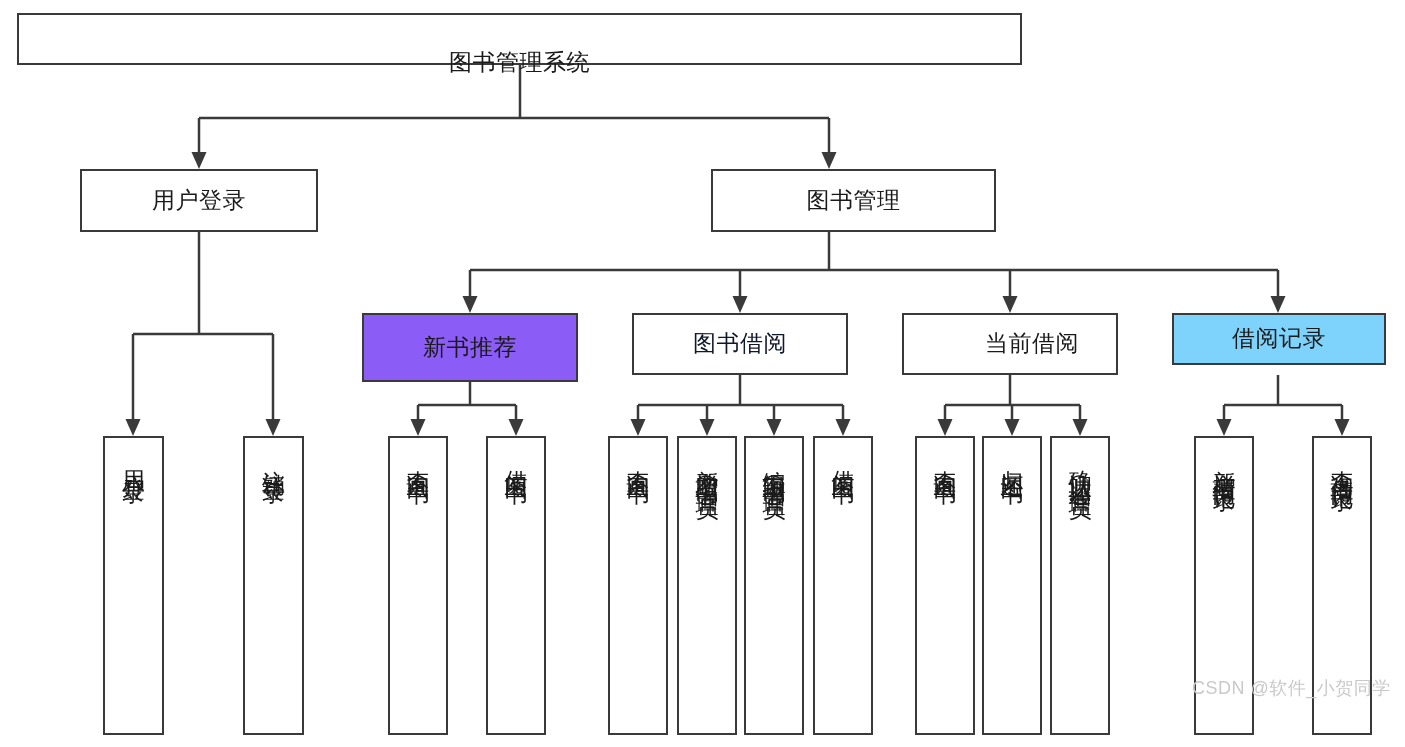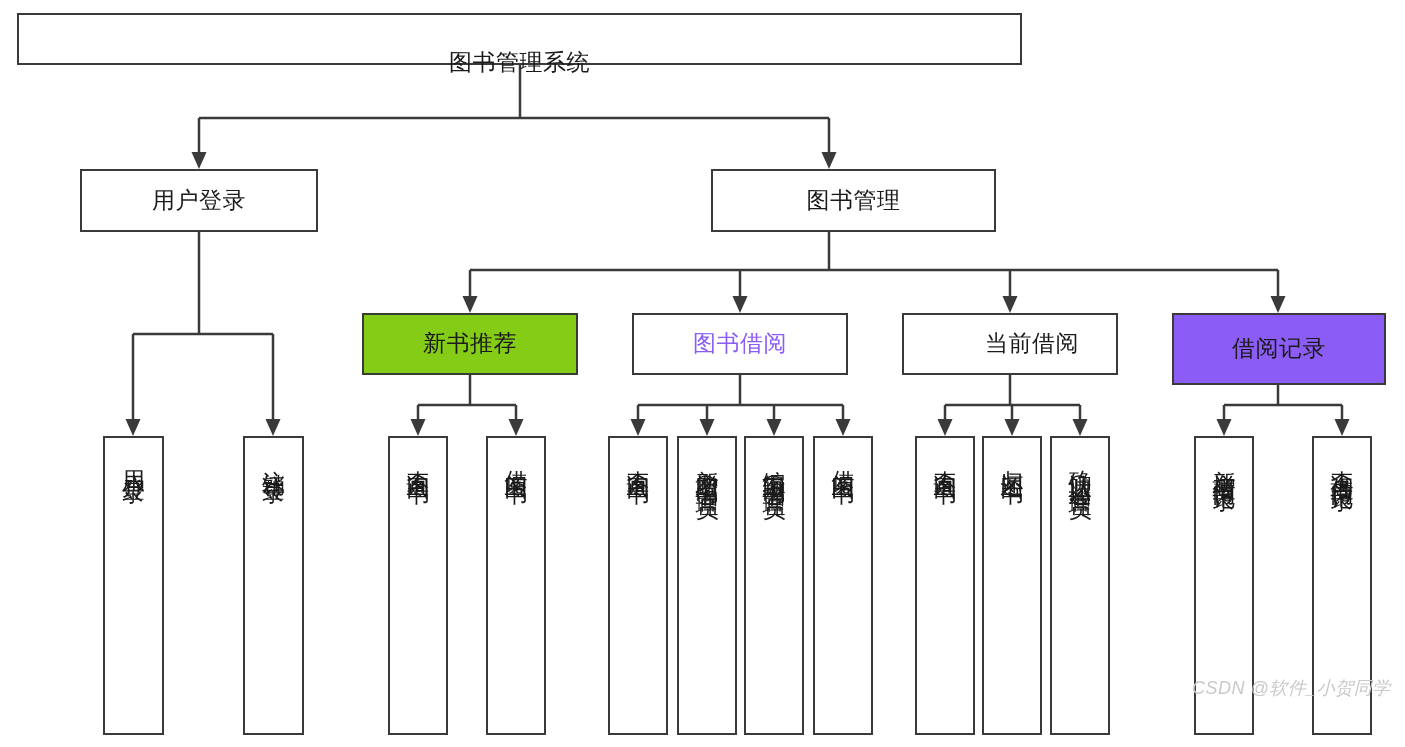--- a/index.html
+++ b/index.html
@@ -126,30 +126,30 @@
   <div id="nodes-layer">
       <div class="node horiz" style="left: 17px; top: 13px; width: 1005px; height: 52px; border-color: rgb(58, 58, 58); background: rgb(255, 255, 255);">
         <span class="node-label" style="color: rgb(26, 26, 26); margin-top: 48px;">图书管理系统</span>
       </div>
       <div class="node horiz" style="left: 80px; top: 169px; width: 238px; height: 63px; border-color: rgb(58, 58, 58); background: rgb(255, 255, 255);">
         <span class="node-label" style="color: rgb(26, 26, 26);">用户登录</span>
       </div>
       <div class="node horiz" style="left: 711px; top: 169px; width: 285px; height: 63px; border-color: rgb(58, 58, 58); background: rgb(255, 255, 255);">
         <span class="node-label" style="color: rgb(26, 26, 26);">图书管理</span>
       </div>
-      <div class="node horiz" style="left: 362px; top: 313px; width: 216px; height: 62px; border-color: rgb(58, 58, 58); background: #84cc16;">
+      <div class="node horiz" style="left: 362px; top: 313px; width: 216px; height: 69px; border-color: rgb(58, 58, 58); background: #8b5cf6;">
         <span class="node-label" style="color: rgb(26, 26, 26);">新书推荐</span>
       </div>
       <div class="node horiz" style="left: 632px; top: 313px; width: 216px; height: 62px; border-color: rgb(58, 58, 58); background: rgb(255, 255, 255);">
-        <span class="node-label" style="color: #8b5cf6;">图书借阅</span>
+        <span class="node-label" style="color: #0f172a;">图书借阅</span>
       </div>
       <div class="node horiz" style="left: 902px; top: 313px; width: 216px; height: 62px; border-color: rgb(58, 58, 58); background: rgb(255, 255, 255); padding-left: 44px;">
         <span class="node-label" style="color: rgb(26, 26, 26);">当前借阅</span>
       </div>
-      <div class="node horiz" style="left: 1172px; top: 313px; width: 214px; height: 72px; border-color: rgb(58, 58, 58); background: #8b5cf6;">
+      <div class="node horiz" style="left: 1172px; top: 313px; width: 214px; height: 52px; border-color: rgb(58, 58, 58); background: #7dd3fc;">
         <span class="node-label" style="color: rgb(26, 26, 26);">借阅记录</span>
       </div>
       <div class="node vert" style="left: 103px; top: 436px; width: 61px; height: 299px; border-color: rgb(58, 58, 58); background: rgb(255, 255, 255);">
         <span class="node-label" style="color: rgb(26, 26, 26);">用户登录</span>
       </div>
       <div class="node vert" style="left: 243px; top: 436px; width: 61px; height: 299px; border-color: rgb(58, 58, 58); background: rgb(255, 255, 255);">
         <span class="node-label" style="color: rgb(26, 26, 26);">注销登录</span>
       </div>
       <div class="node vert" style="left: 388px; top: 436px; width: 60px; height: 299px; border-color: rgb(58, 58, 58); background: rgb(255, 255, 255);">
         <span class="node-label" style="color: rgb(26, 26, 26);">查询图书</span>
@@ -179,15 +179,15 @@
         <span class="node-label" style="color: rgb(26, 26, 26);">确认归还（管理员）</span>
       </div>
       <div class="node vert" style="left: 1194px; top: 436px; width: 60px; height: 299px; border-color: rgb(58, 58, 58); background: rgb(255, 255, 255);">
         <span class="node-label" style="color: rgb(26, 26, 26);">新增借阅记录</span>
       </div>
       <div class="node vert" style="left: 1312px; top: 436px; width: 60px; height: 299px; border-color: rgb(58, 58, 58); background: rgb(255, 255, 255);">
         <span class="node-label" style="color: rgb(26, 26, 26);">查询借阅记录</span>
       </div>
     </div>
 
-  <div class="watermark" style="left: 1192px; top: 676px; color: rgb(201, 201, 201); font-style: italic;">CSDN @软件_小贺同学</div>
+  <div class="watermark" style="left: 1192px; top: 676px; color: rgb(201, 201, 201);">CSDN @软件_小贺同学</div>
 
 </div>
 
 </body></html>

